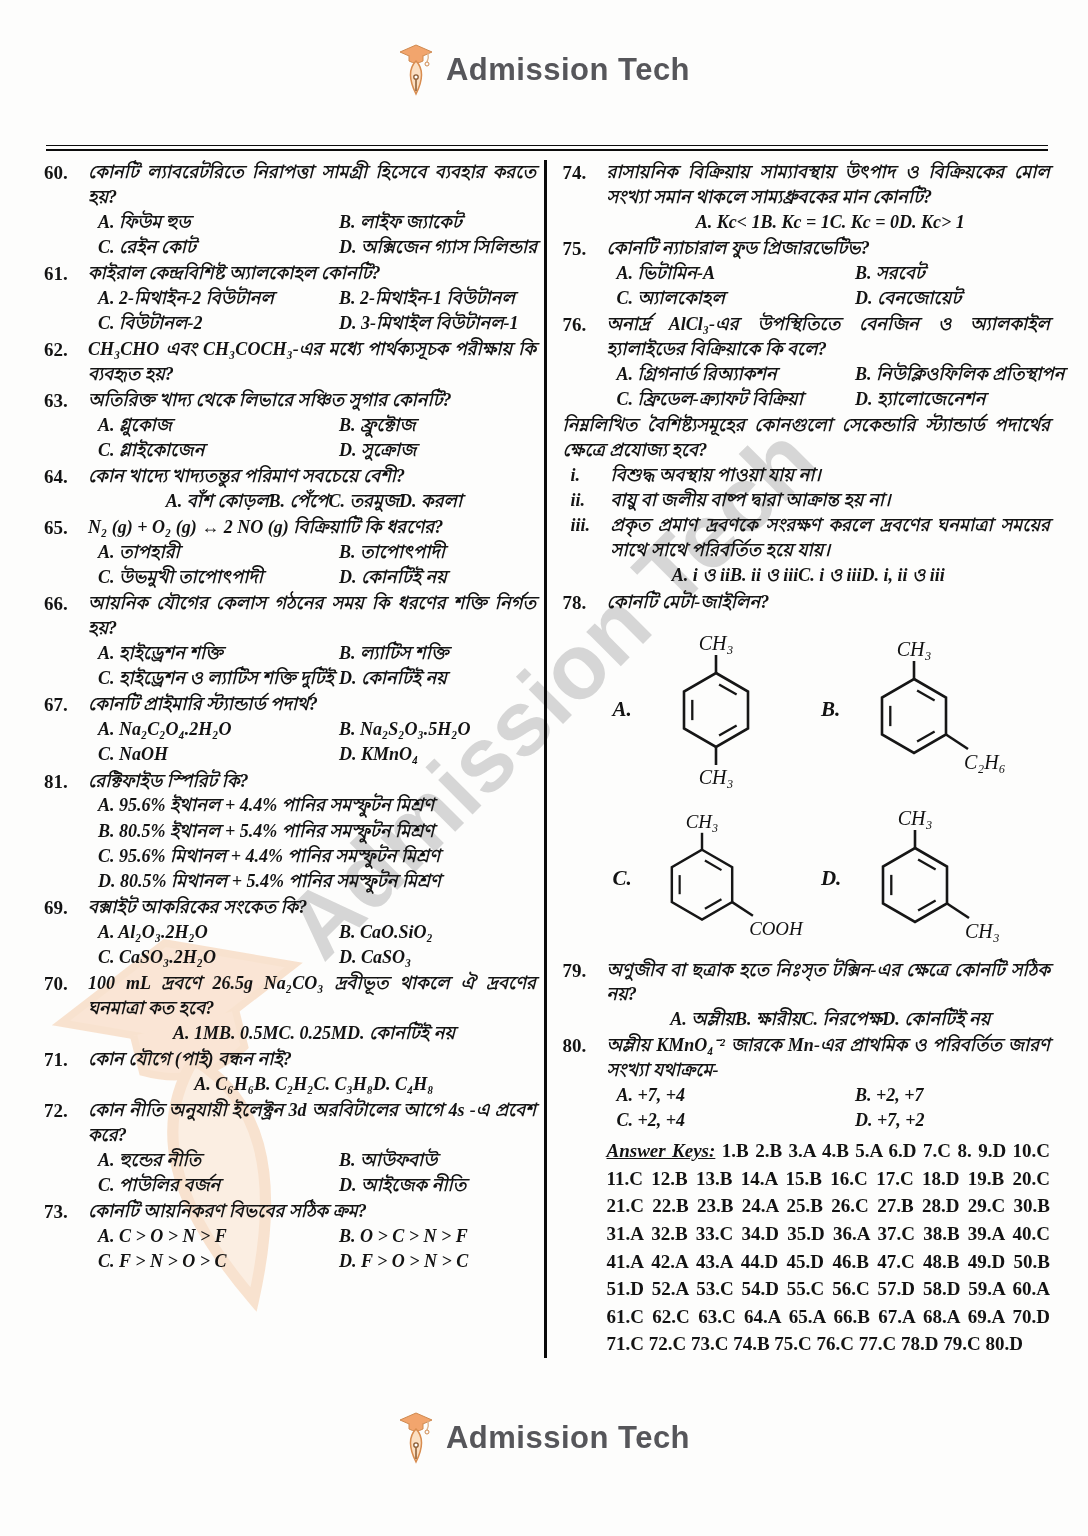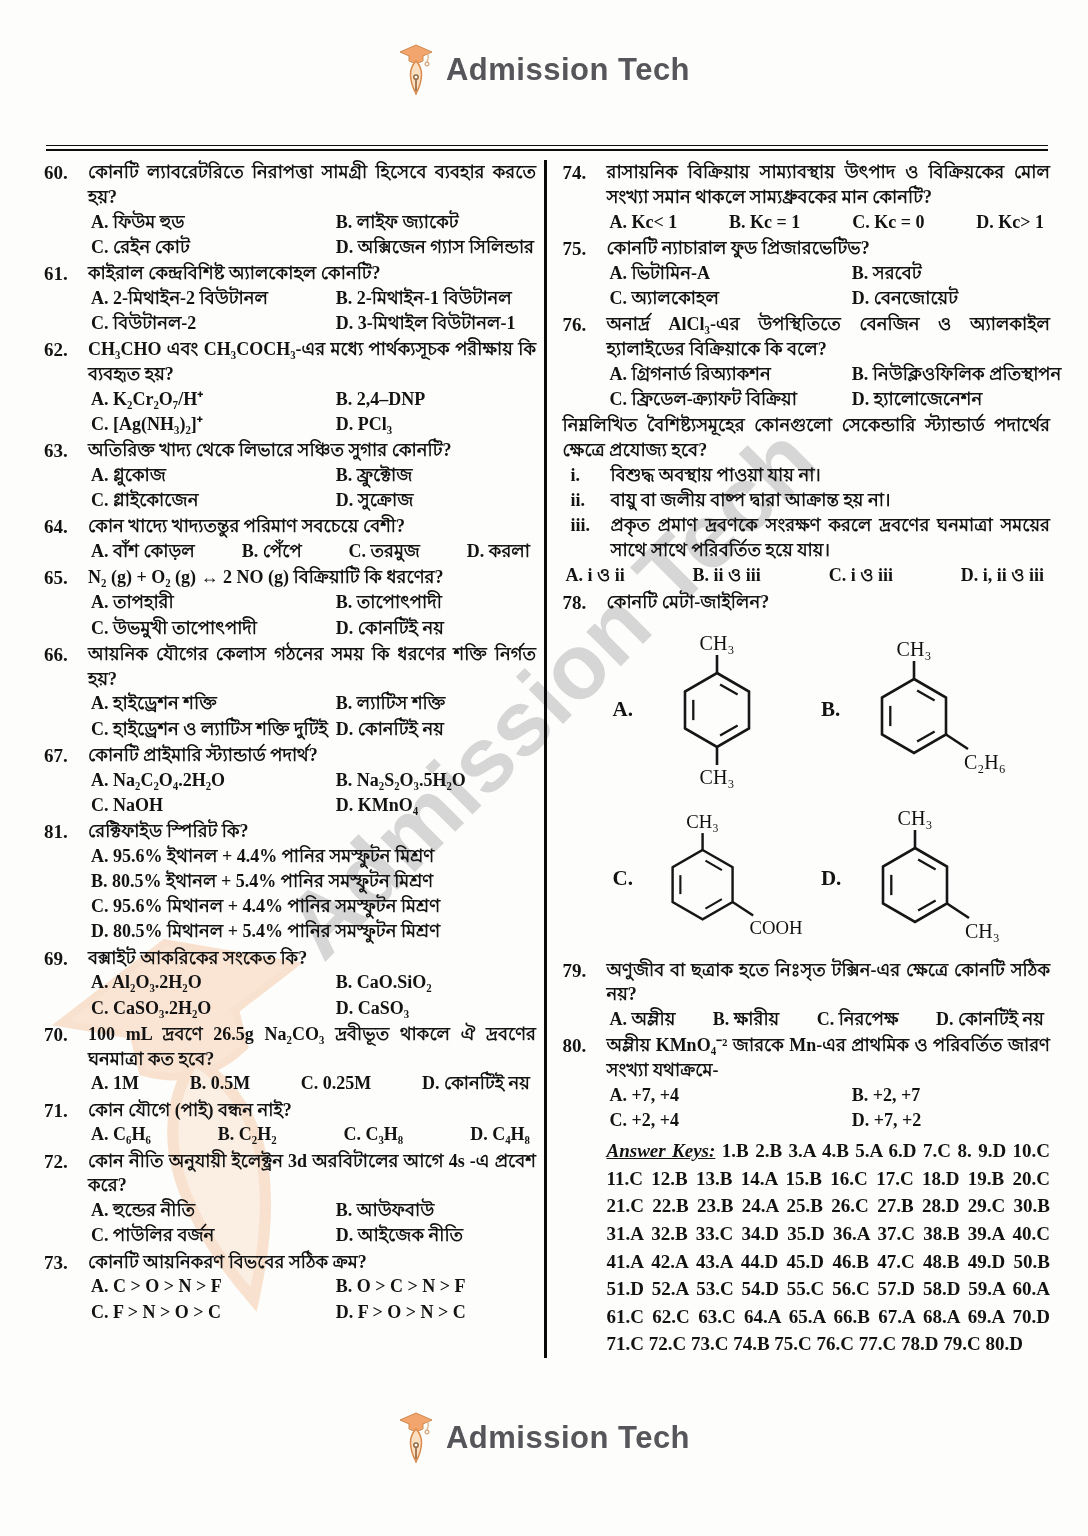--- a/index.html
+++ b/index.html
@@ -14,27 +14,27 @@
   .watermark-text{position:absolute;left:120px;top:640px;width:860px;text-align:center;
         transform:rotate(-45deg);font-family:"Liberation Sans",sans-serif;font-weight:800;
         font-size:92px;color:rgba(125,125,125,.30);white-space:nowrap;pointer-events:none;}
   .watermark-pen{position:absolute;left:75px;top:930px;opacity:.28;transform:rotate(-14deg);pointer-events:none;}
   main.columns{position:absolute;top:160px;left:44px;right:38px;display:flex;align-items:stretch;}
   .colL{width:492px;padding-right:4px;}
   .vdiv{width:2.5px;background:#0a0a0a;margin:0 4px;}
   .colR{flex:1;padding-left:12px;}
   .q{display:flex;margin-bottom:1px;}
   .qno{width:44px;flex:none;font-weight:700;font-size:19px;line-height:1.38;}
-  .qbody{flex:1;min-width:0;}
+  .qbody{flex:1;min-width:0;font-style:italic;}
   .qtext{font-weight:700;font-size:18px;line-height:1.38;text-align:justify;}
-  .options{margin-left:3px;}
+  .options{margin-left:10px;}
   .opt{font-size:18px;line-height:1.40;font-weight:600;white-space:nowrap;}
   .cols1 .opt{display:block;white-space:normal;}
   .cols2{display:grid;grid-template-columns:55% 45%;}
-  .cols4{display:flex;justify-content:space-between;padding-right:6px;}
+  .cols4{display:flex;justify-content:center;padding-right:6px;}
   .ritem{display:flex;margin-left:8px;font-size:18px;line-height:1.40;font-weight:600;}
   .rno{width:40px;flex:none;}
   .rtext{flex:1;text-align:justify;}
   .structs{display:grid;grid-template-columns:47% 53%;margin:2px 0 2px 0;}
   .structcell{display:flex;align-items:center;}
   .structlabel{font-size:21px;font-weight:600;margin:0 4px 0 6px;}
   svg.mol{display:block;}
   .answer-keys{margin:4px 0 0 44px;font-size:19px;line-height:1.45;text-align:justify;font-weight:600;}
   .ak-title{font-weight:700;font-style:italic;text-decoration:underline;}
 </style>
@@ -88,26 +88,20 @@
             <span class="opt"><span class="optlabel">B.</span> <span class="opttext">2-মিথাইন-1 বিউটানল</span></span>
             <span class="opt"><span class="optlabel">C.</span> <span class="opttext">বিউটানল-2</span></span>
             <span class="opt"><span class="optlabel">D.</span> <span class="opttext">3-মিথাইল বিউটানল-1</span></span>
           </div>
         </div>
       </div>
       <div class="q">
         <span class="qno">62.</span>
         <div class="qbody">
           <div class="qtext">CH₃CHO এবং CH₃COCH₃-এর মধ্যে পার্থক্যসূচক পরীক্ষায় কি ব্যবহৃত হয়?</div>
-          <div class="options cols2">
-            <span class="opt"><span class="optlabel">A.</span> <span class="opttext">K₂Cr₂O₇/H⁺</span></span>
-            <span class="opt"><span class="optlabel">B.</span> <span class="opttext">2,4–DNP</span></span>
-            <span class="opt"><span class="optlabel">C.</span> <span class="opttext">[Ag(NH₃)₂]⁺</span></span>
-            <span class="opt"><span class="optlabel">D.</span> <span class="opttext">PCl₃</span></span>
-          </div>
         </div>
       </div>
       <div class="q">
         <span class="qno">63.</span>
         <div class="qbody">
           <div class="qtext">অতিরিক্ত খাদ্য থেকে লিভারে সঞ্চিত সুগার কোনটি?</div>
           <div class="options cols2">
             <span class="opt"><span class="optlabel">A.</span> <span class="opttext">গ্লুকোজ</span></span>
             <span class="opt"><span class="optlabel">B.</span> <span class="opttext">ফ্রুক্টোজ</span></span>
             <span class="opt"><span class="optlabel">C.</span> <span class="opttext">গ্লাইকোজেন</span></span>

